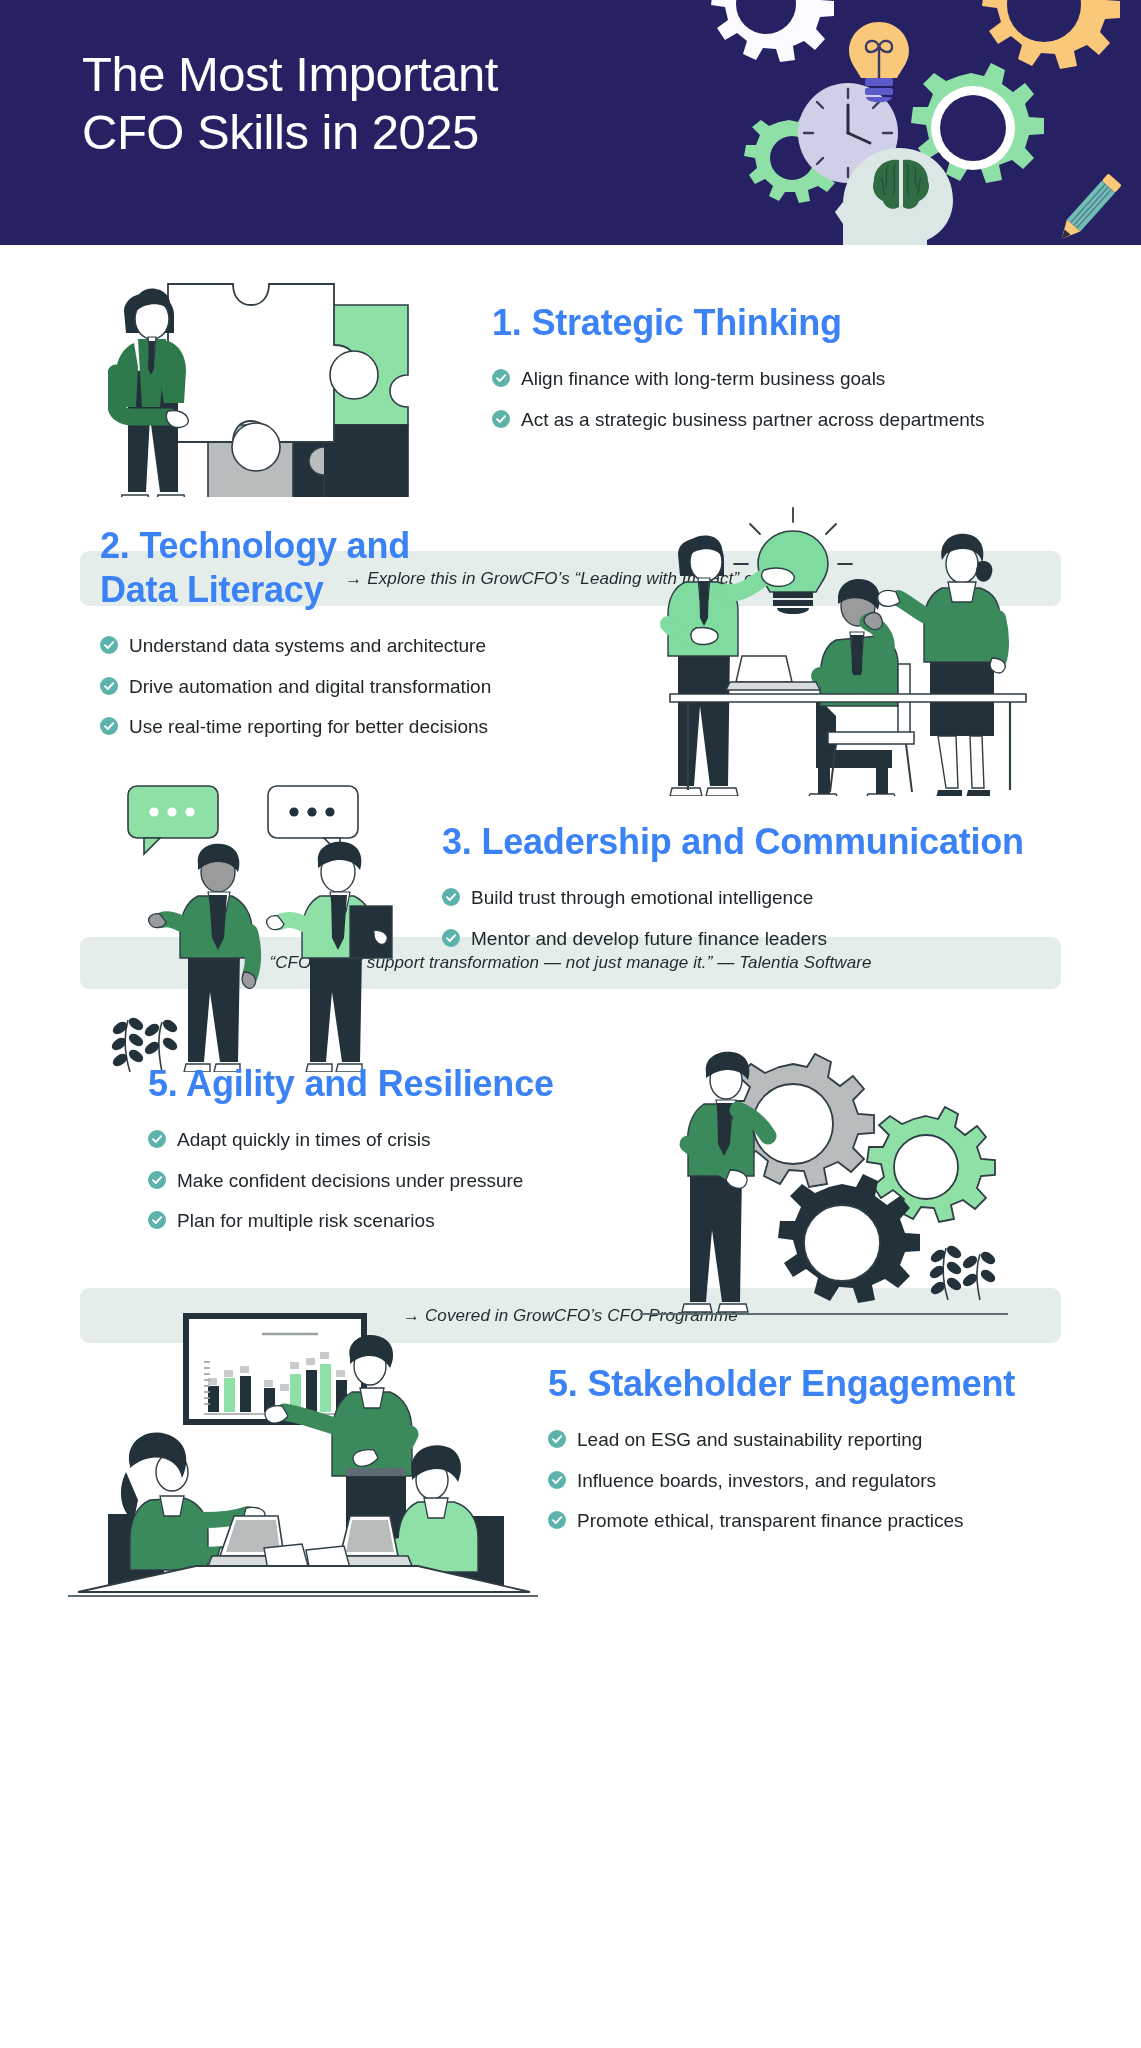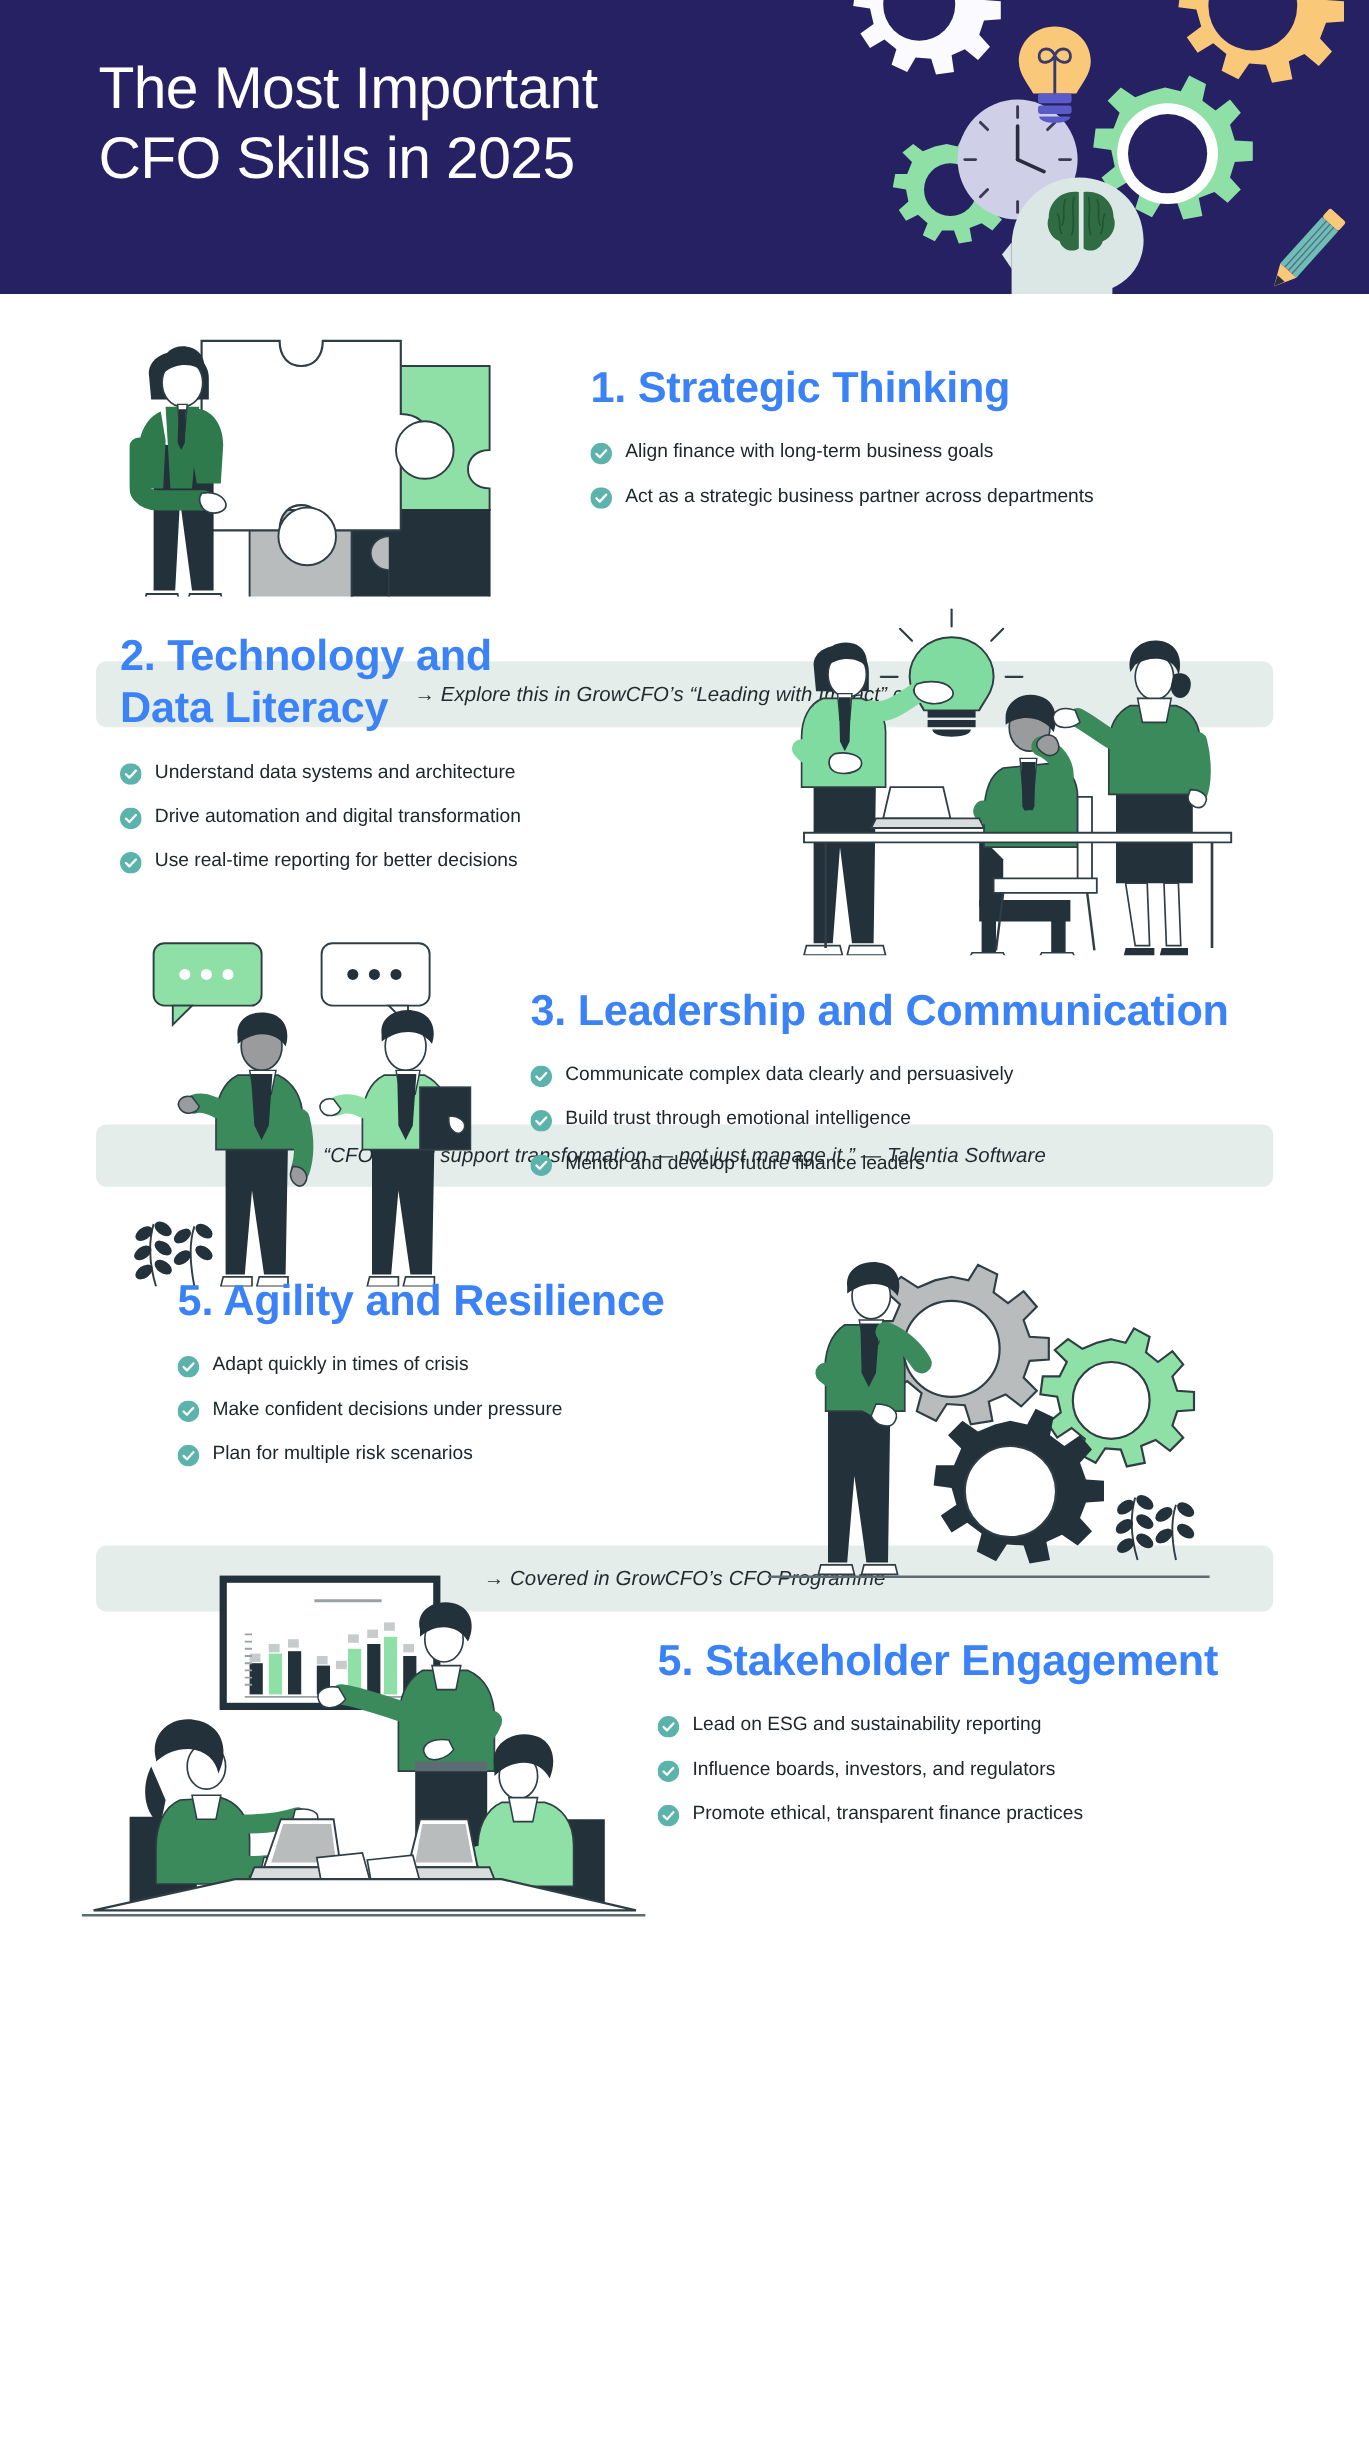--- a/index.html
+++ b/index.html
@@ -43,21 +43,21 @@
   }
   .bullets { list-style: none; margin-top: 22px; }
   .bullet {
     display: flex;
     align-items: flex-start;
     gap: 11px;
     margin-bottom: 17px;
   }
   .bullet-text {
     color: #20272b;
-    font-size: 16px;
+    font-size: 19px;
     line-height: 1.25;
   }
   .check { flex: 0 0 auto; width: 18px; height: 18px; margin-top: 2px; }
 
   
   .banner {
     position: absolute;
     background: #e4edea;
     border-radius: 9px;
     display: flex;
@@ -436,27 +436,20 @@
     </svg>
   </div>
   <div class="txt">
     <div class="sec-title">3. Leadership and Communication</div>
     <ul class="bullets">
       <li class="bullet">
         <svg class="check" viewBox="0 0 18 18">
           <circle cx="9" cy="9" r="9" fill="#5cb3ab"></circle>
             <path d="M5 9.2 L7.8 12 L13.2 6.2" fill="none" stroke="#fff" stroke-width="1.9" stroke-linecap="round" stroke-linejoin="round"></path>
         </svg>
-        <span class="bullet-text">Communicate complex data clearly and persuasively</span>
-      </li>
-      <li class="bullet">
-        <svg class="check" viewBox="0 0 18 18">
-          <circle cx="9" cy="9" r="9" fill="#5cb3ab"></circle>
-            <path d="M5 9.2 L7.8 12 L13.2 6.2" fill="none" stroke="#fff" stroke-width="1.9" stroke-linecap="round" stroke-linejoin="round"></path>
-        </svg>
         <span class="bullet-text">Build trust through emotional intelligence</span>
       </li>
       <li class="bullet">
         <svg class="check" viewBox="0 0 18 18">
           <circle cx="9" cy="9" r="9" fill="#5cb3ab"></circle>
             <path d="M5 9.2 L7.8 12 L13.2 6.2" fill="none" stroke="#fff" stroke-width="1.9" stroke-linecap="round" stroke-linejoin="round"></path>
         </svg>
         <span class="bullet-text">Mentor and develop future finance leaders</span>
       </li>
     </ul>

